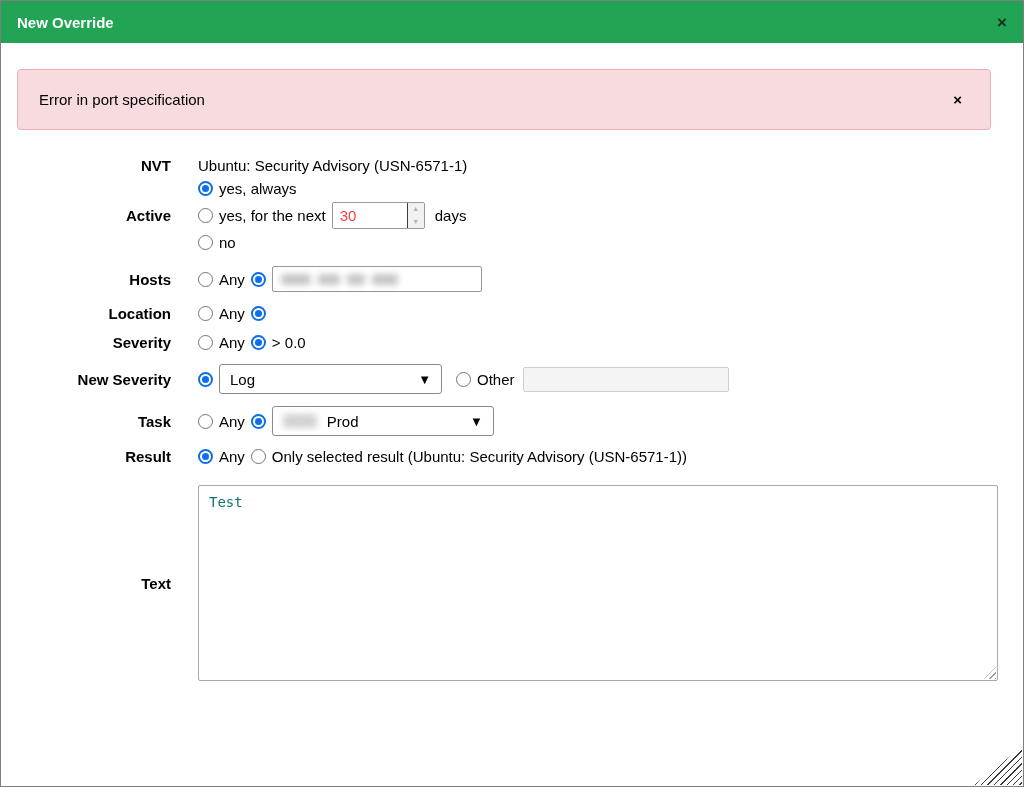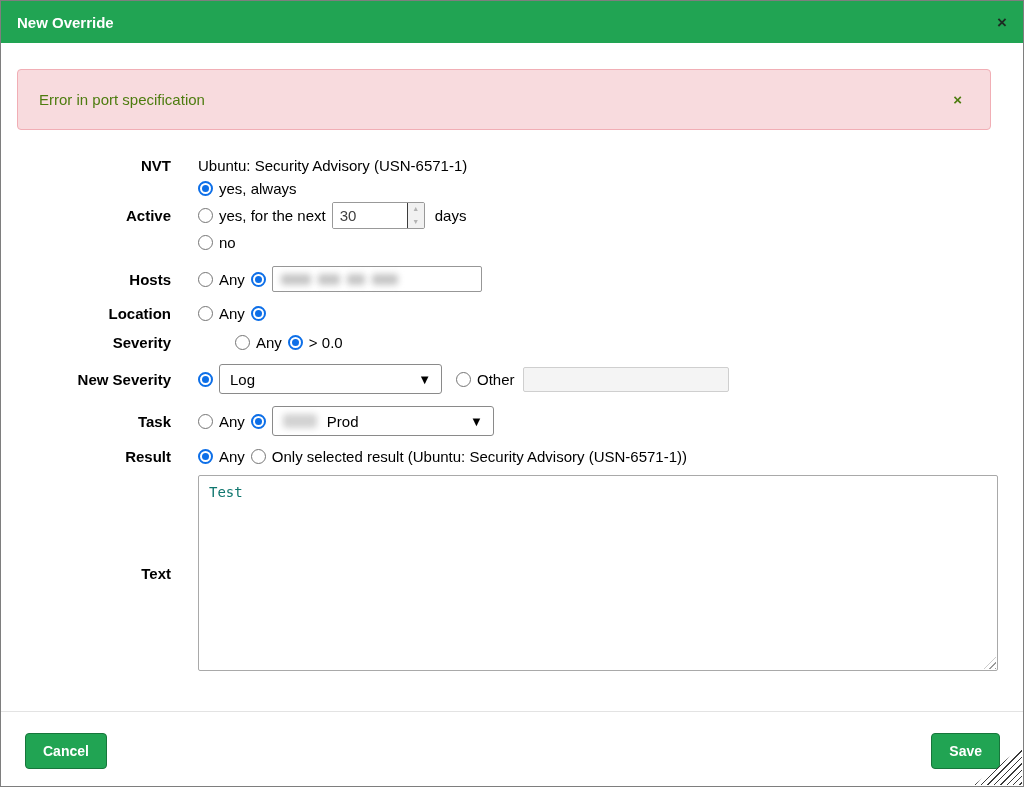--- a/index.html
+++ b/index.html
@@ -28,21 +28,21 @@
   
   .dlg-body { flex:1; padding:26px 16px 0 0; }
   .alert {
     margin:0 16px 27px 16px;
     height:61px;
     background:#f8dbde;
     border:1px solid #f1aeb5;
     border-radius:4px;
     display:flex; align-items:center; justify-content:space-between;
     padding:0 28px 0 21px;
-    color:#4d7c0f; font-size:15px;
+    color:#000000; font-size:15px;
   }
   .alert-close { font-weight:bold; font-size:15px; cursor:pointer; }
   
   .row { display:flex; align-items:center; margin-bottom:12px; font-size:15px; }
   .row-label { width:170px; flex-shrink:0; text-align:right; font-weight:bold; }
   .row-control { margin-left:27px; display:flex; align-items:center; flex-wrap:nowrap; }
   .gap6 { margin-left:6px; } .gap10 { margin-left:10px; } .gap14 { margin-left:14px; }
   
   .radio {
     width:15px; height:15px; border-radius:50%;
@@ -60,21 +60,21 @@
     font-size:15px; padding:0 8px; color:#222;
   }
   .tinput.disabled { background:#f4f4f4; border-color:#cfcfcf; }
   
   .numwrap {
     width:93px; height:27px; border:1px solid #999; border-radius:2px;
     background:#fff; display:flex; overflow:hidden;
   }
   .numwrap input {
     border:none; outline:none; width:calc(100% - 17px);
-    color:#404040; font-size:15px; padding:0 7px;
+    color:#ef4444; font-size:15px; padding:0 7px;
     font-family:"Liberation Sans", sans-serif;
   }
   .spinner {
     width:17px; border-left:1px solid #3c3c3c; background:#f1f1f1;
     display:flex; flex-direction:column;
   }
   .spinner span {
     flex:1; display:flex; align-items:center; justify-content:center;
     font-size:7px; color:#b3b3b3; cursor:pointer;
   }
@@ -192,21 +192,21 @@
 
     <div class="row">
       <div class="row-label">Location</div>
       <div class="row-control">
         <span class="radio"></span>
         <span class="gap6">Any</span>
         <span class="radio checked gap6"></span>
       </div>
     </div>
 
-    <div class="row" style="margin-bottom:13px;gap:37px;">
+    <div class="row" style="margin-bottom:13px;">
       <div class="row-label">Severity</div>
       <div class="row-control">
         <span class="radio"></span>
         <span class="gap6">Any</span>
         <span class="radio checked gap6"></span>
         <span class="gap6">&gt; 0.0</span>
       </div>
     </div>
 
     <div class="row">
@@ -230,21 +230,21 @@
         <span class="gap6">Any</span>
         <span class="radio checked gap6"></span>
         <span class="select gap6" style="width:222px;">
           <span class="blob task"></span>
           <span>Prod</span>
           <span class="arrow">▼</span>
         </span>
       </div>
     </div>
 
-    <div class="row" style="margin-bottom:10px;">
+    <div class="row" style="margin-bottom:20px;">
       <div class="row-label">Result</div>
       <div class="row-control">
         <span class="radio checked"></span>
         <span class="gap6">Any</span>
         <span class="radio gap6"></span>
         <span class="gap6">Only selected result (Ubuntu: Security Advisory (USN-6571-1))</span>
       </div>
     </div>
 
     <div class="row">
@@ -252,19 +252,15 @@
       <div class="row-control">
         <div class="ta-wrap">
           <textarea style="">Test</textarea>
           <div class="ta-grip"></div>
         </div>
       </div>
     </div>
 
   </div>
 
-  <div class="dlg-footer">
-    <button class="btn">Cancel</button>
-    <button class="btn">Save</button>
-  </div>
 
   <div class="dlg-resize-grip"></div>
 </div>
 
 </body></html>

